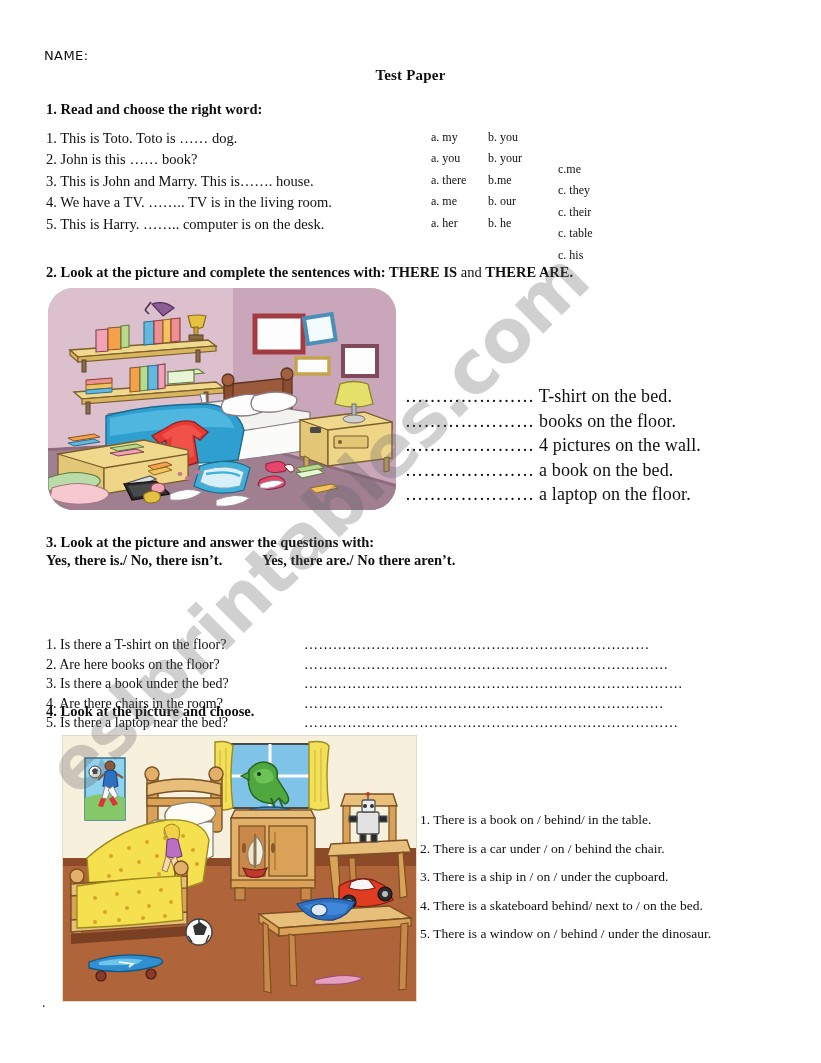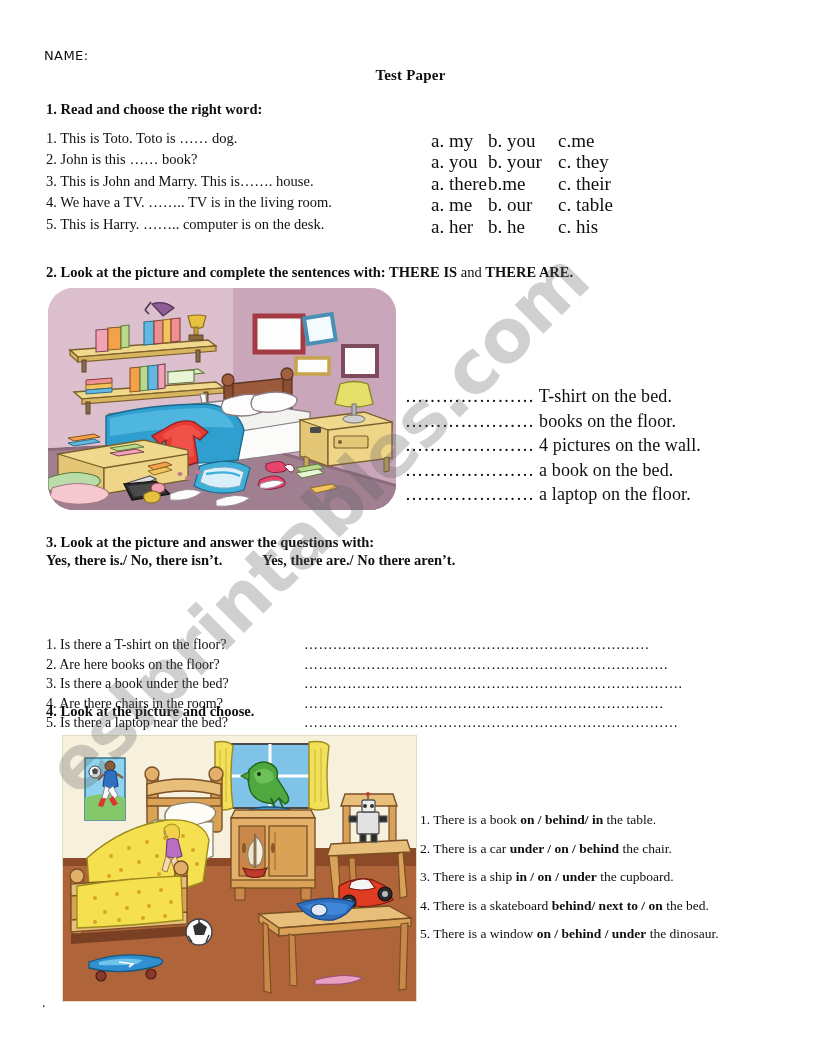--- a/index.html
+++ b/index.html
@@ -58,24 +58,24 @@
     left: 46px; letter-spacing: 0;
   }
   .sec-head .reg { font-weight: normal; }
 
   
   #ex1-head { top: 101px; text-align: center; }
   .ex1-list { position: absolute; left: 46px; top: 130px; width: 720px; }
   .ex1-row { position: relative; height: 21.4px; font-size: 14.5px; text-align: right; }
   .ex1-q { position: absolute; left: 0; top: 0; white-space: nowrap; }
   .ex1-opts { position: absolute; left: 385px; top: 0; width: 250px; }
-  .ex1-opts .op { position: absolute; top: 0; white-space: nowrap; font-size: 19px; }
+  .ex1-opts .op { position: absolute; top: 0; white-space: nowrap; font-size: 12px; }
   .op-a { left: 0; }
   .op-b { left: 57px; }
-  .op-c { left: 127px; }
+  .op-c { left: 127px; margin-top: 32px; }
 
   
   #ex2-head { top: 264px; }
   .pic1 {
     position: absolute; left: 48px; top: 288px;
     width: 348px; height: 222px;
     border-radius: 26px;
     overflow: hidden;
     background: #c9a8ba;
   }
@@ -102,21 +102,21 @@
   #ex4-head { top: 703px; }
   .pic2 {
     position: absolute; left: 62px; top: 735px;
     width: 355px; height: 267px;
     overflow: hidden;
     background: #f2ead4;
     border: 1px solid #e6dcc4;
   }
   .ex4-lines { position: absolute; left: 420px; top: 812px; width: 380px; }
   .ex4-row { font-size: 13.5px; height: 28.5px; white-space: nowrap; }
-  .ex4-row b { font-weight: bold; }
+  .ex4-row b { font-weight: normal; }
   .trailing-dot {
     position: absolute; left: 42px; top: 995px;
     font-size: 14px; color: #222;
   }
 
   svg { display: block; }
 </style>
 </head>
 <body>
 

